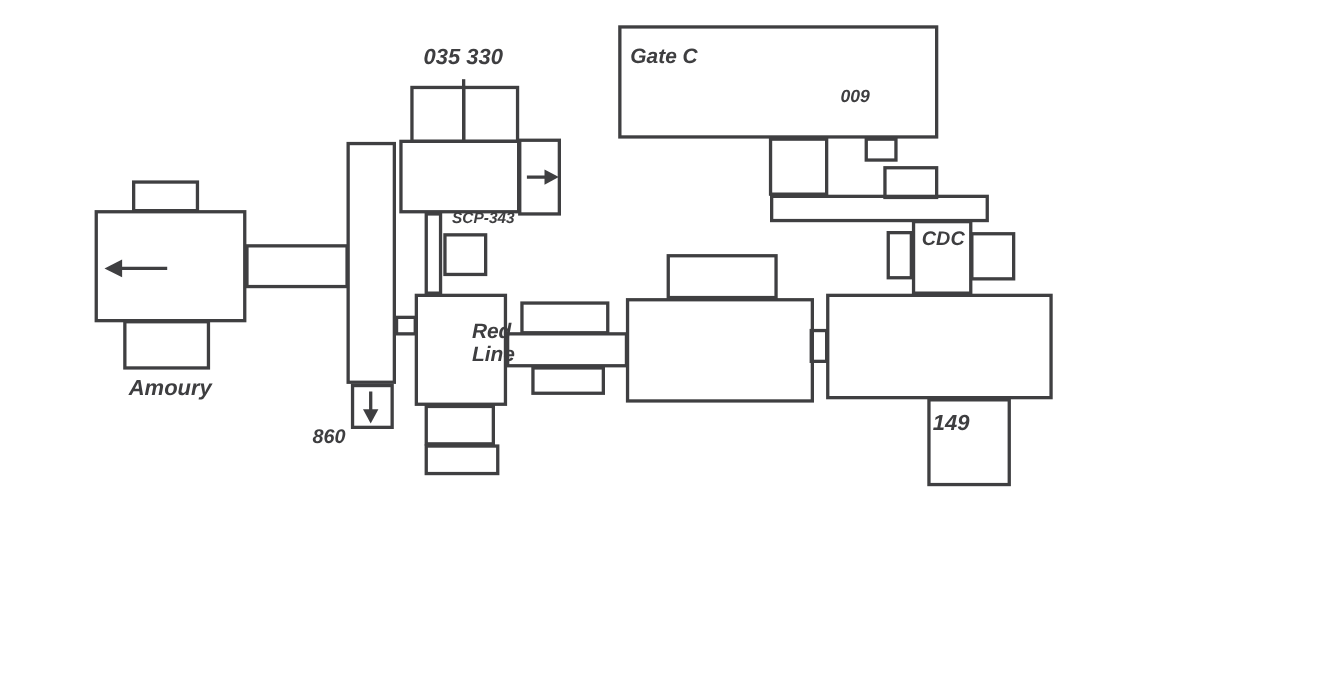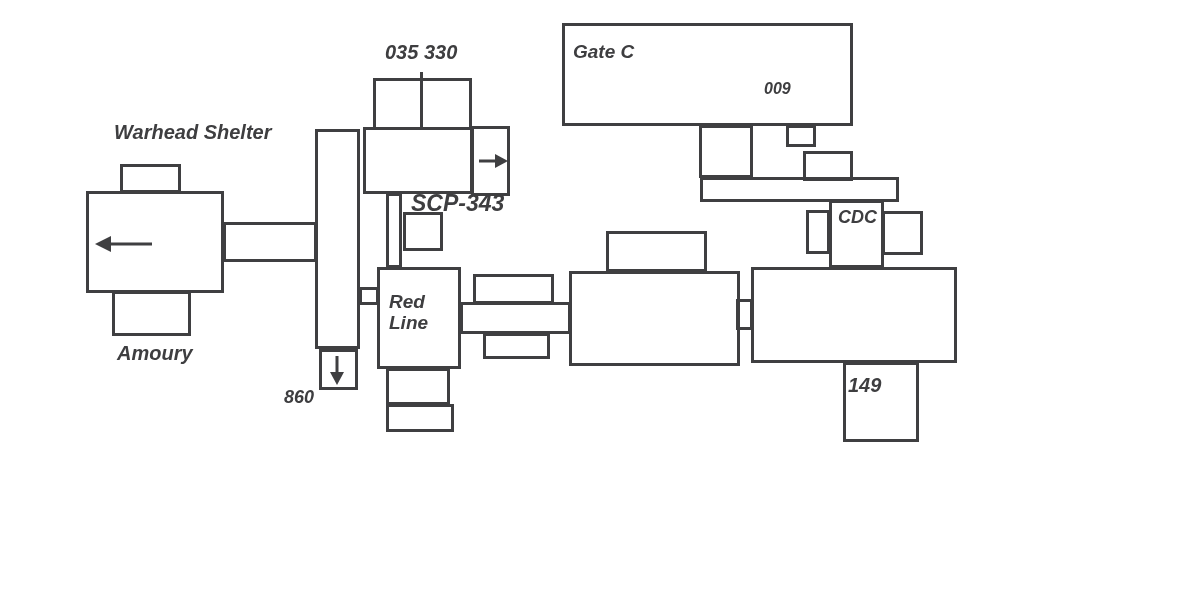--- a/index.html
+++ b/index.html
@@ -23,21 +23,21 @@
   }
   .lbl{
     position:absolute;
     color:var(--text);
     font-weight:700;
     line-height:1.08;
     white-space:pre;
     z-index:5;
     font-style:italic;
   }
-  .lbl.wrap{white-space:normal;}
+  .lbl.wrap{white-space:normal;margin-left:40px;}
   .arr{position:absolute;z-index:4;}
   .arr line{stroke:var(--line);stroke-width:3;}
   .arr polygon{fill:var(--line);}
   .tick{position:absolute;background:var(--line);}
 </style>
 </head>
 <body>
 
 <div id="canvas">
 
@@ -89,24 +89,23 @@
   </svg>
   <svg class="arr" style="left:477px;top:152px" width="32" height="18" viewBox="0 0 32 18">
     <line x1="2" y1="9" x2="20" y2="9"></line>
     <polygon points="18,2 18,16 31,9"></polygon>
   </svg>
   <svg class="arr" style="left:328px;top:354px" width="18" height="32" viewBox="0 0 18 32">
     <line x1="9" y1="2" x2="9" y2="20"></line>
     <polygon points="2,18 16,18 9,31"></polygon>
   </svg>
 
-  <div class="lbl" style="left:114px;top:122px;font-size:20px">Warhead Shelter</div>
   <div class="lbl" style="left:117px;top:343px;font-size:20px">Amoury</div>
   <div class="lbl" style="left:385px;top:42px;font-size:20px">035 330</div>
   <div class="lbl" style="left:573px;top:42px;font-size:19px">Gate C</div>
   <div class="lbl" style="left:764px;top:80px;font-size:16px">009</div>
-  <div class="lbl" style="left:411px;top:191px;font-size:23px">SCP-343</div>
+  <div class="lbl" style="left:411px;top:191px;font-size:14px">SCP-343</div>
   <div class="lbl wrap" style="left:389px;top:292px;font-size:19px;width:56px">Red Line</div>
   <div class="lbl" style="left:838px;top:208px;font-size:18px">CDC</div>
   <div class="lbl" style="left:284px;top:388px;font-size:18px">860</div>
   <div class="lbl" style="left:848px;top:375px;font-size:20px">149</div>
 
 </div>
 
 </body></html>

